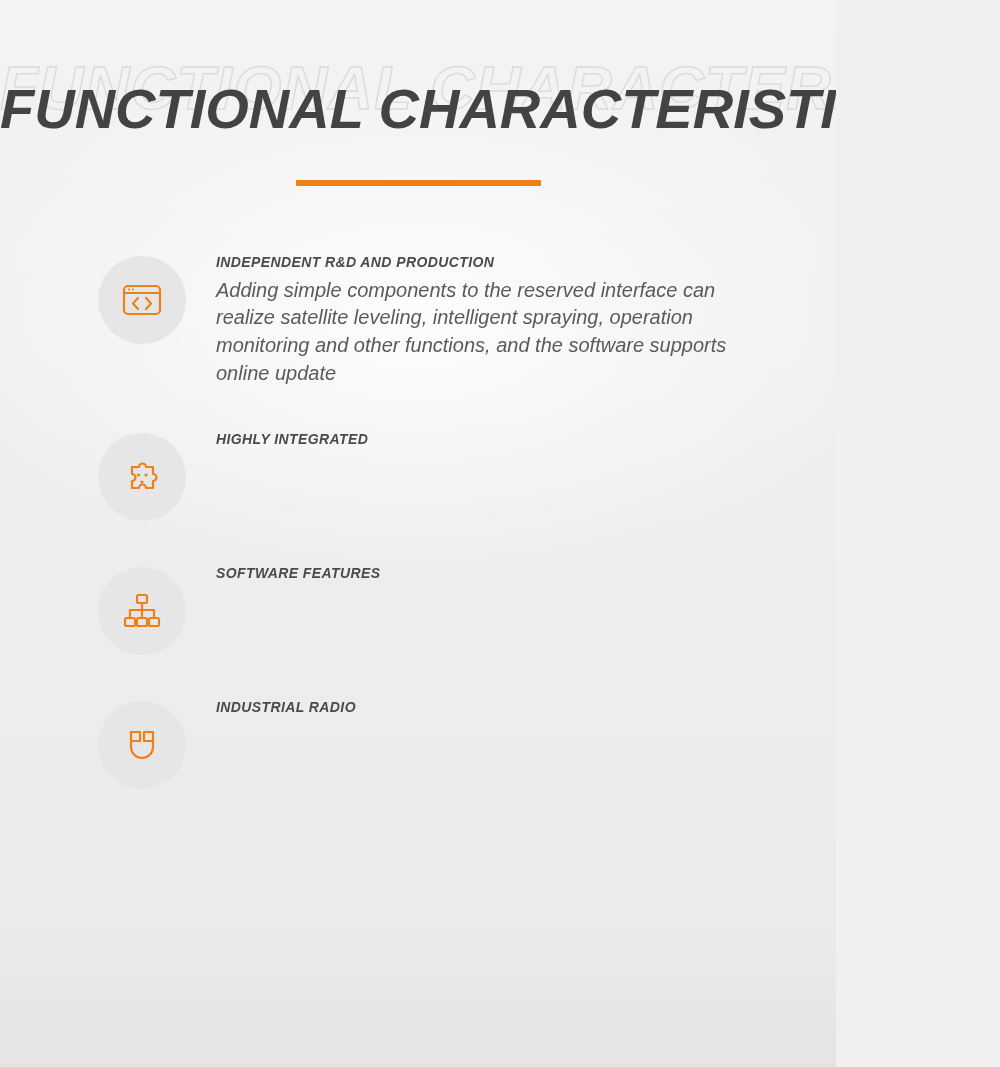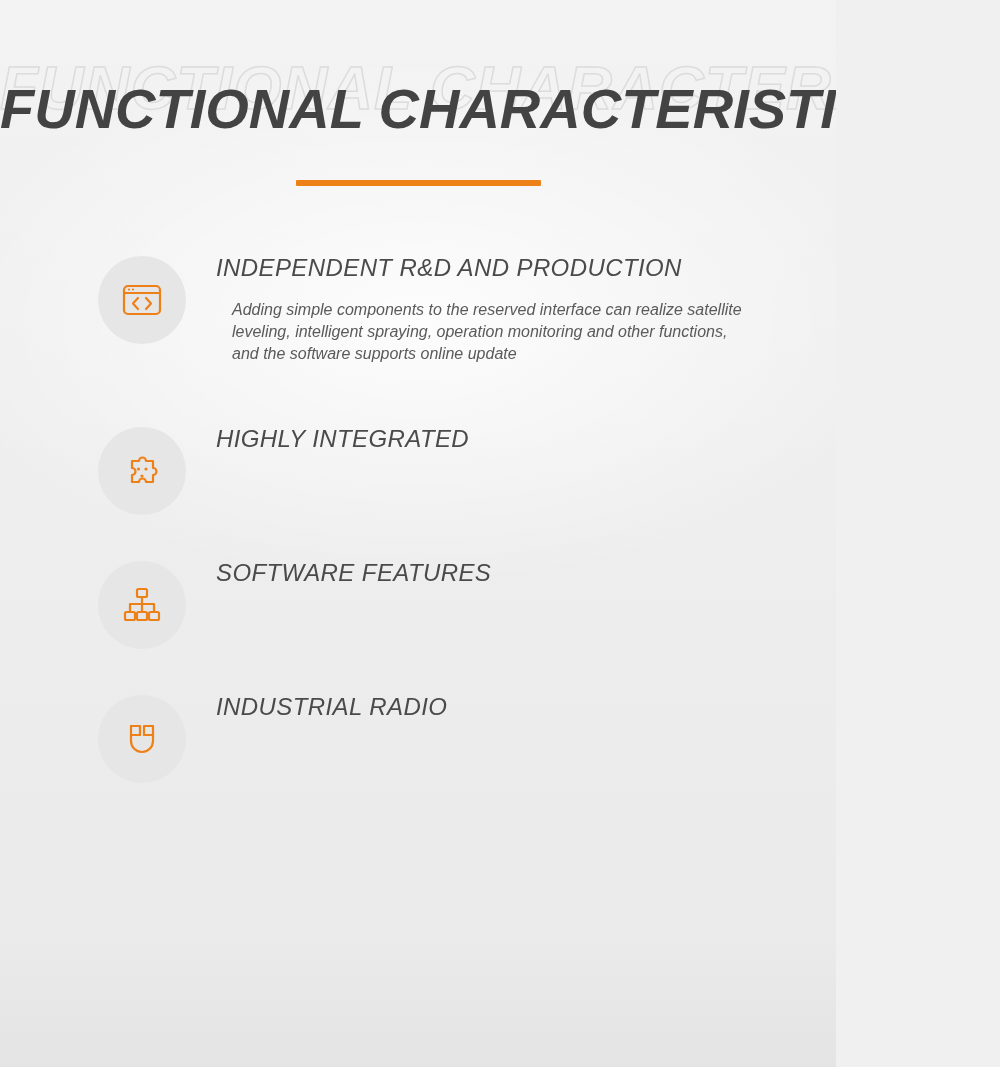--- a/index.html
+++ b/index.html
@@ -92,34 +92,34 @@
     margin-top: 8px;
   }
   .icon-circle svg {
     display: block;
   }
   .feature-text {
     padding-left: 30px;
     padding-top: 6px;
   }
   .feature-title {
-    font-size: 24px;
-    font-style: italic;
-    font-weight: normal;
+    font-size: 14px;
+    font-style: italic;
+    font-weight: bold;
     color: #4a4a4a;
     letter-spacing: 0.4px;
     margin: 0 0 6px 0;
     line-height: 1.2;
   }
   .feature-desc {
-    font-size: 16px;
+    font-size: 20px;
     font-style: italic;
     color: #5a5a5a;
     line-height: 1.38;
-    margin: 16px;
+    margin: 0;
     max-width: 730px;
   }
   .bottom-fade {
     position: absolute;
     left: 0; right: 0; bottom: 0;
     height: 120px;
     background: linear-gradient(180deg, rgba(233,233,233,0) 0%, rgba(228,228,228,1) 100%);
     pointer-events: none;
   }
 </style>

